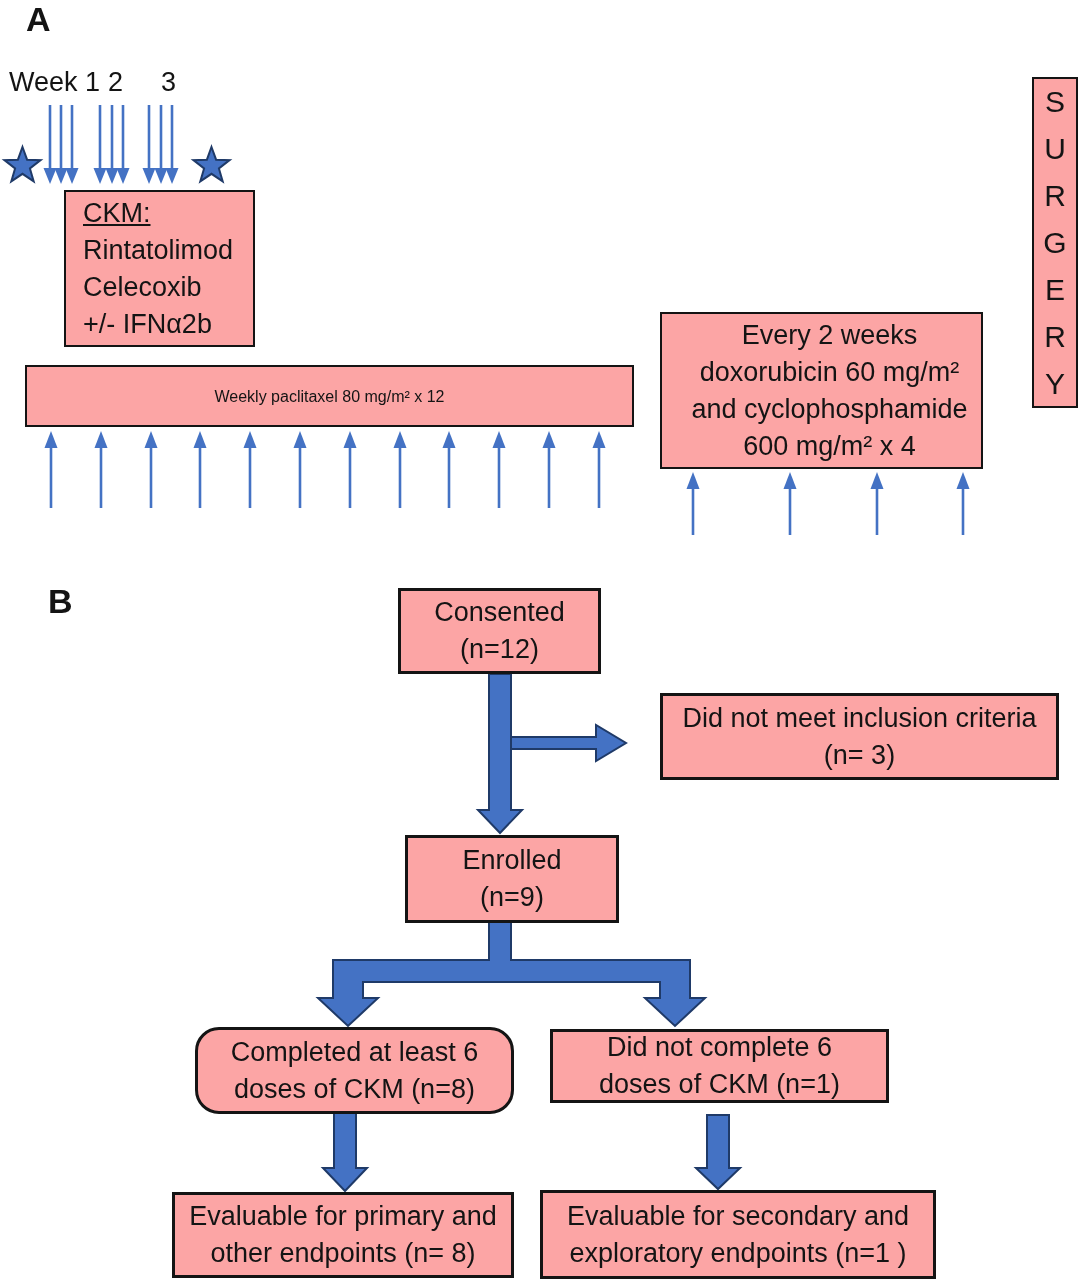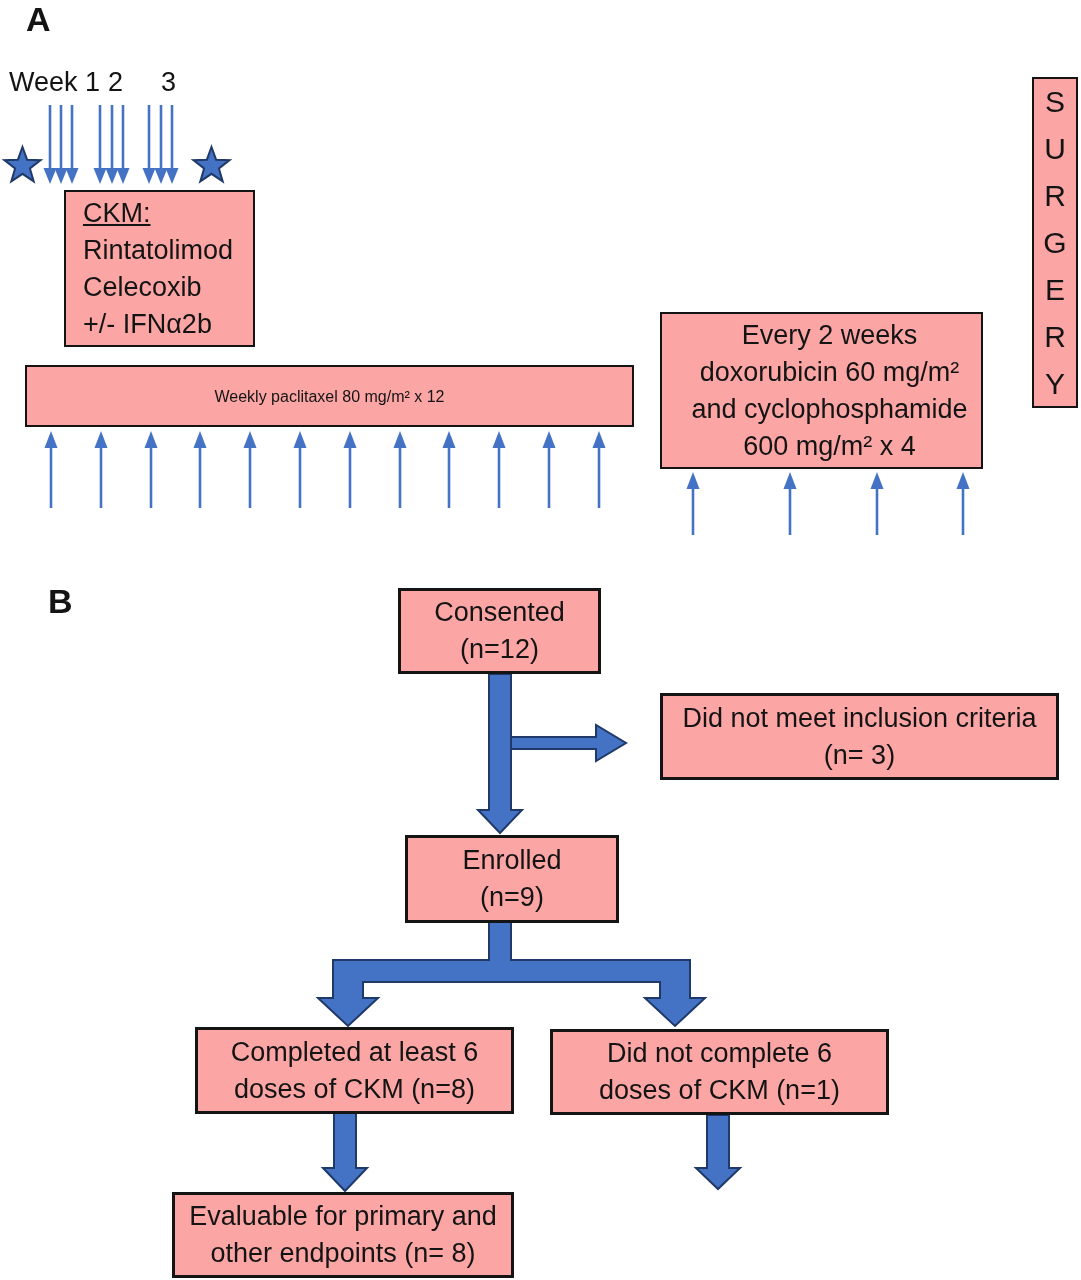--- a/index.html
+++ b/index.html
@@ -143,29 +143,33 @@
   <div class="fbox" style="left:660px;top:693px;width:399px;height:87px;">
     <div>Did not meet inclusion criteria</div>
     <div>(n= 3)</div>
   </div>
 
   <div class="fbox" style="left:405px;top:835px;width:214px;height:88px;">
     <div>Enrolled</div>
     <div>(n=9)</div>
   </div>
 
-  <div class="fbox" style="left:195px;top:1027px;width:319px;height:87px;">
+  <div class="fbox" style="left:195px;top:1027px;width:319px;height:87px;border-radius:24px;">
     <div>Completed at least 6</div>
     <div>doses of CKM (n=8)</div>
   </div>
 
-  <div class="fbox" style="left:550px;top:1029px;width:339px;height:86px;">
+  <div class="fbox" style="left:550px;top:1029px;width:339px;height:74px;">
     <div>Did not complete  6</div>
     <div>doses of CKM (n=1)</div>
   </div>
 
   <div class="fbox" style="left:172px;top:1192px;width:342px;height:86px;">
     <div>Evaluable for primary and</div>
     <div>other endpoints (n= 8)</div>
   </div>
 
+  <div class="fbox" style="left:540px;top:1190px;width:396px;height:89px;">
+    <div>Evaluable for secondary and</div>
+    <div>exploratory endpoints (n=1 )</div>
+  </div>
 
 </div>
 
 </body></html>

